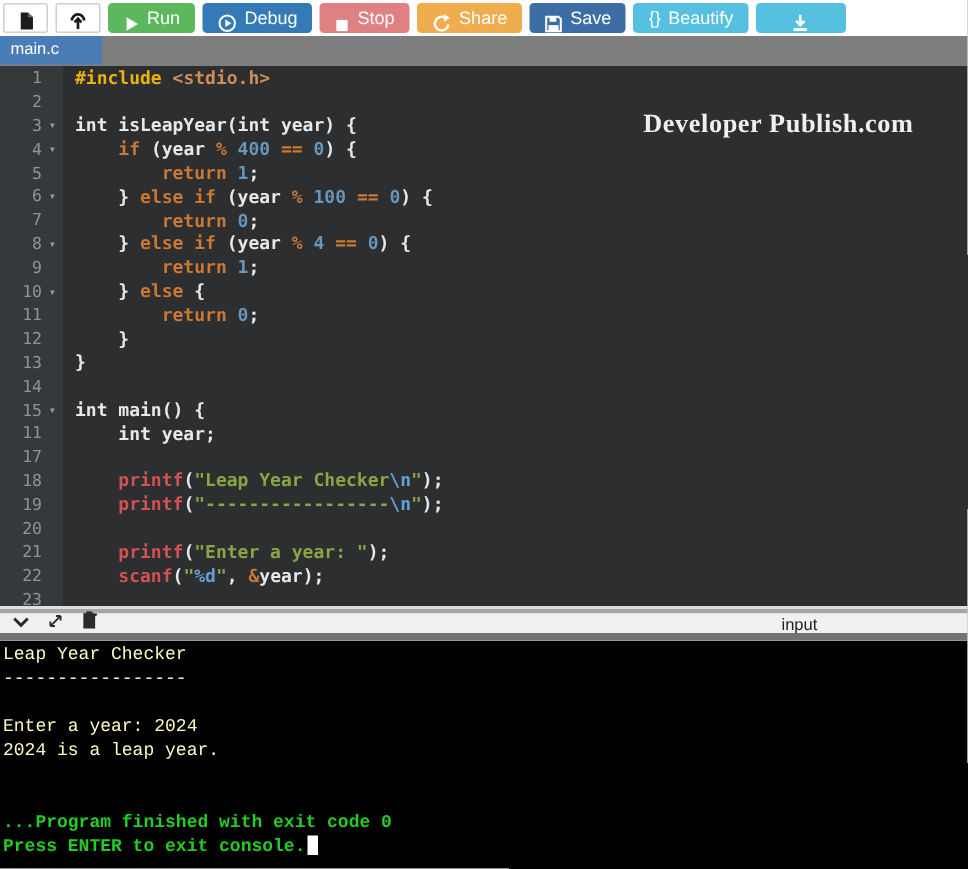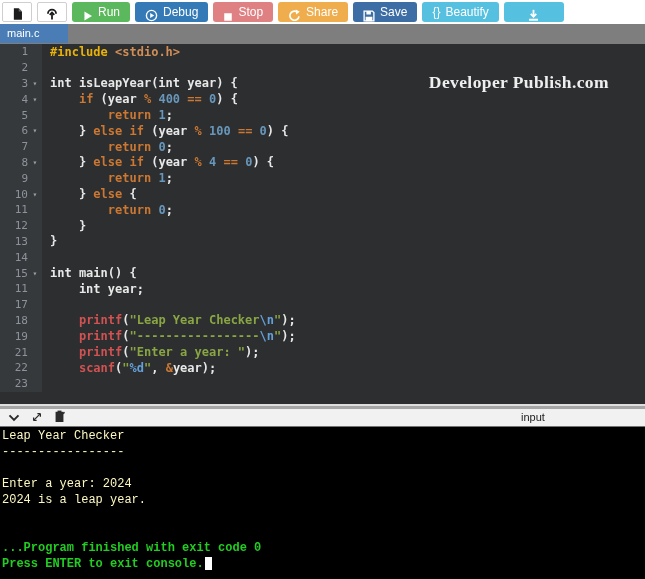--- a/index.html
+++ b/index.html
@@ -49,21 +49,21 @@
   .tk-str { color:#8aa543; }
   .tk-esc { color:#64a0d8; }
   .tk-fn  { color:#d25252; }
   .tk-pl  { color:#e8e8e8; }
   .watermark { position:absolute; top:28px; right:36px; color:#efefef;
                font-family:"Liberation Serif", serif; font-weight:bold;
                font-size:17.5px; letter-spacing:0.4px; }
 
   
   .divider { height:5px; background:#a6a6a6; border-top:2px solid #dedede; flex:0 0 auto; }
-  .console-toolbar { height:18px; background:#f1f1f1; border-bottom:1px solid #737373;
+  .console-toolbar { height:18px; background:#f1f1f1; border-bottom:5px solid #737373;
                      display:flex; align-items:center; gap:11px; padding-left:8px;
                      position:relative; flex:0 0 auto; }
   .ctb-icon { display:flex; cursor:pointer; }
   .input-label { position:absolute; left:521px; top:2px; font-size:11px; color:#222; }
 
   
   .console { flex:1 1 auto; background:#000; padding:1px 0 0 2px;
              font-family:"Liberation Mono", monospace; font-size:12px;
              line-height:16px; overflow:hidden; }
   .console-line { white-space:pre; min-height:16px; color:#fef9c3; }
@@ -284,20 +284,27 @@
             <span class="fold"></span>
           </div>
           <div class="code"><span class="tk-pl">    </span><span class="tk-fn">printf</span><span class="tk-pl">(</span><span class="tk-str">"Leap Year Checker</span><span class="tk-esc">\n</span><span class="tk-str">"</span><span class="tk-pl">);</span></div>
         </div>
         <div class="code-line">
           <div class="gutter">
             <span class="lnum">19</span>
             <span class="fold"></span>
           </div>
           <div class="code"><span class="tk-pl">    </span><span class="tk-fn">printf</span><span class="tk-pl">(</span><span class="tk-str">"-----------------</span><span class="tk-esc">\n</span><span class="tk-str">"</span><span class="tk-pl">);</span></div>
+        </div>
+        <div class="code-line">
+          <div class="gutter">
+            <span class="lnum">20</span>
+            <span class="fold"></span>
+          </div>
+          <div class="code"></div>
         </div>
         <div class="code-line">
           <div class="gutter">
             <span class="lnum">21</span>
             <span class="fold"></span>
           </div>
           <div class="code"><span class="tk-pl">    </span><span class="tk-fn">printf</span><span class="tk-pl">(</span><span class="tk-str">"Enter a year: "</span><span class="tk-pl">);</span></div>
         </div>
         <div class="code-line">
           <div class="gutter">

